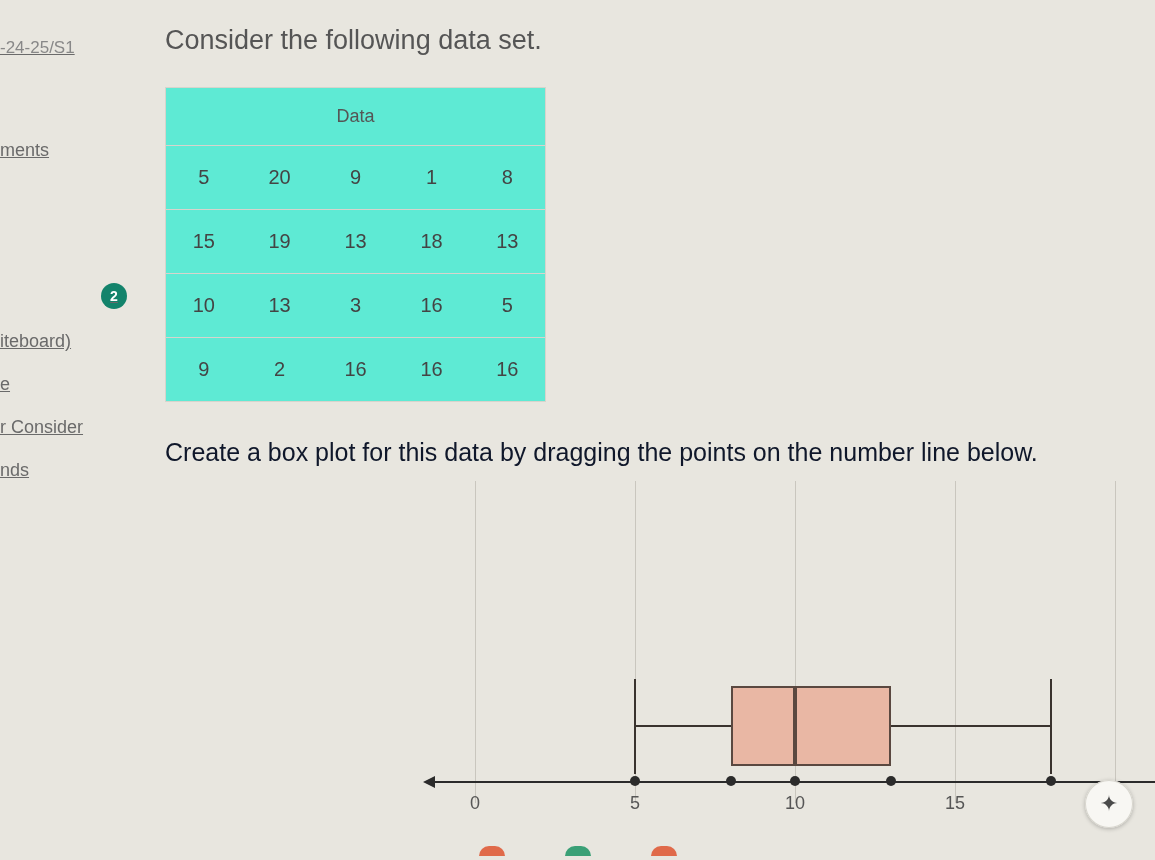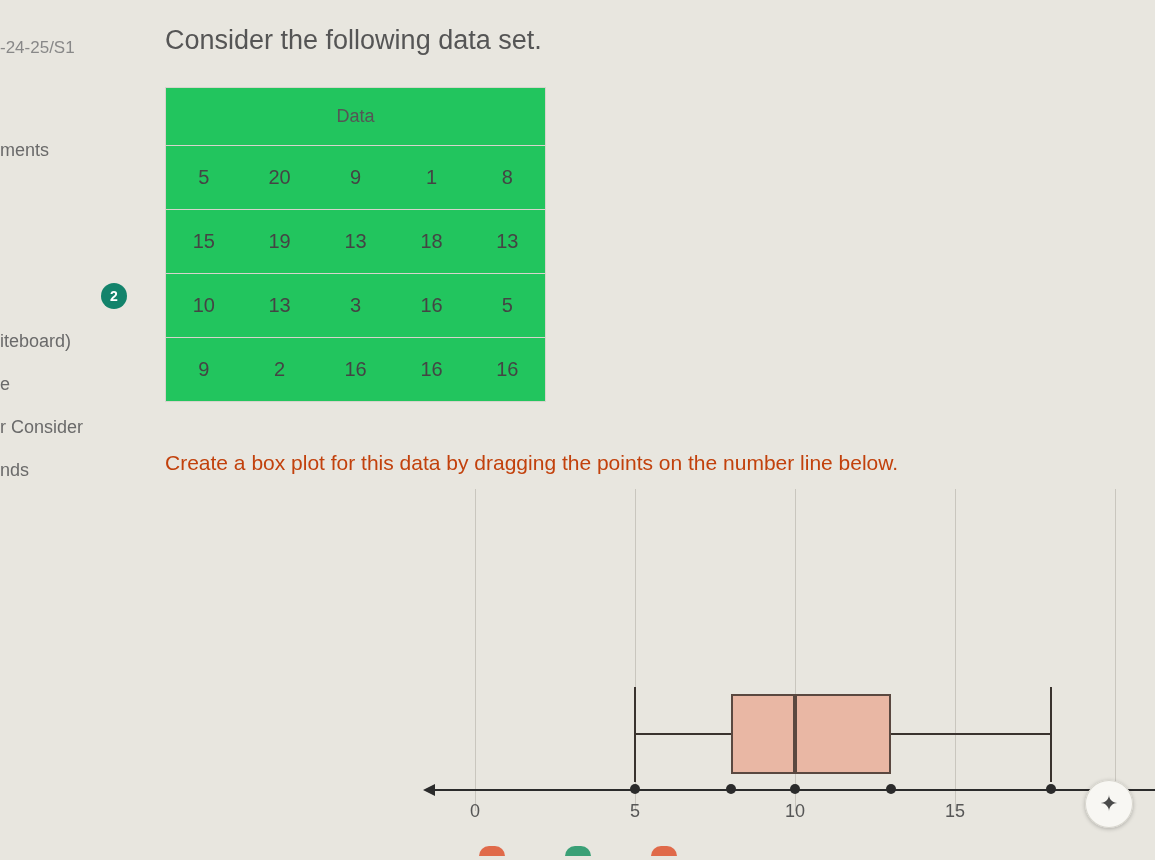--- a/index.html
+++ b/index.html
@@ -13,40 +13,41 @@
     position: relative;
     display: flex;
   }
   .sidebar {
     width: 145px;
     flex: 0 0 145px;
     padding-top: 38px;
     color: #6a6a6a;
     font-size: 18px;
     position: relative;
+    text-decoration: underline;
   }
   .sidebar .nav-item {
     margin: 0 0 22px 0;
     white-space: nowrap;
     overflow: hidden;
   }
   .sidebar .nav-top { color: #888; font-size: 17px; }
   .sidebar .nav-gap { height: 60px; }
   .badge-wrap { display:flex; justify-content:flex-end; padding-right:18px; }
   .badge {
     width: 26px; height:26px; border-radius:50%;
     background: #13836b; color:#fff;
     display:flex; align-items:center; justify-content:center;
     font-size:14px; font-weight:bold;
   }
   .content { flex:1; padding: 25px 20px 0 20px; }
   .prompt { font-size: 27px; color:#555; margin-bottom: 31px;}
   .data-table {
     border-collapse: collapse;
-    background: #22c55e;
+    background: #5eead4;
     box-shadow: inset 0 0 0 1px #cfccc4;
   }
   .data-table th {
     font-weight: normal;
     font-size: 18px; color:#555;
     padding: 18px 0;
     border: 1px solid #d7d4cc;
     text-align:center;
   }
   .data-table td {
@@ -54,21 +55,21 @@
     color:#444;
     width: 76px;
     height: 64px;
     text-align:center;
     border-top: 1px solid #d7d4cc;
   }
   .data-table tr td:first-child { border-left:1px solid #d7d4cc; }
   .data-table tr td:last-child  { border-right:1px solid #d7d4cc; }
   .data-table tr:last-child td  { border-bottom:1px solid #d7d4cc; }
 
-  .instruction { font-size: 21px; color:#c2410c; margin: 49px 0 14px 0;}
+  .instruction { font-size: 25px; color:#0f172a; margin: 36px 0 14px 0;}
 
   .plot-area {
     position: relative;
     margin-left: 270px;
     width: 720px;
     height: 340px;
   }
   .grid-line { position:absolute; top:0; bottom:18px; width:1px; background:#c9c6be;}
   .axis { position:absolute; left:0; right:0; height:2px; background:#2b2b2b; }
   .axis-arrow-l, .axis-arrow-r {

